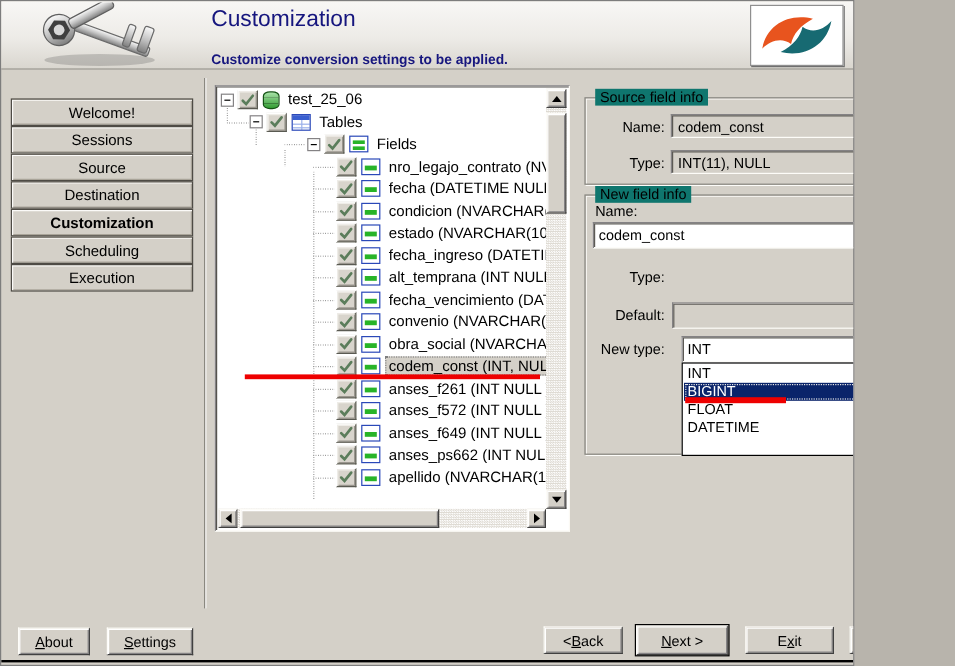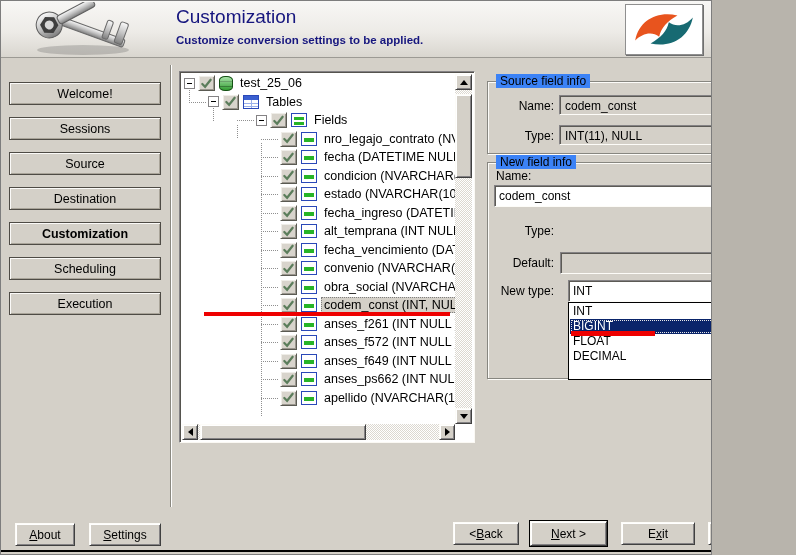--- a/index.html
+++ b/index.html
@@ -9,26 +9,26 @@
     border:1px solid #7d7d7d;overflow:hidden;
     font-family:"Liberation Sans",sans-serif;font-size:12px;color:#000;
   }
   
   .header{position:absolute;left:0;top:0;width:100%;height:57px;
     background:linear-gradient(180deg,#f8f7f5 0%,#edebe7 55%,#d9d6cf 100%);
     border-bottom:1px solid #9c9a94;}
   .tools-icon{position:absolute;left:20px;top:1px;width:120px;height:55px;}
   .header-text{position:absolute;left:175px;top:5px;}
   .title{font-size:19px;color:var(--navy);}
-  .subtitle{font-size:11.5px;font-weight:bold;color:var(--navy);margin-top:6px;}
+  .subtitle{font-size:11.5px;font-weight:bold;color:var(--navy);margin-top:16px;}
   .logo{position:absolute;right:8px;top:3px;width:78px;height:51px;background:#fff;
     border:1px solid #8f8f8f;box-shadow:1px 1px 0 #6f6f6f;}
   .logo svg{width:100%;height:100%;}
   
-  .sidebar{position:absolute;left:8px;top:81px;width:152px;display:flex;flex-direction:column;gap:12px;}
+  .sidebar{position:absolute;left:8px;top:81px;width:152px;display:flex;flex-direction:column;gap:0;}
   .side-btn{height:23px;background:#d4d0c8;border:1px solid #4e4b45;
     box-shadow:inset 1px 1px 0 #fbfaf8,inset -1px -1px 0 #a9a499;
     font-family:"Liberation Sans",sans-serif;font-size:12.5px;color:#000;
     display:flex;align-items:center;justify-content:center;padding:0;cursor:default;}
   .side-btn.active .side-label{font-weight:bold;}
   .vsep{position:absolute;left:169px;top:64px;height:442px;width:2px;
     border-left:1px solid #8a8880;border-right:1px solid #ffffff;}
   
   .tree-panel{position:absolute;left:178px;top:70px;width:296px;height:372px;background:#fff;
     border:1px solid;border-color:#848284 #fbf9f4 #fbf9f4 #848284;
@@ -82,21 +82,21 @@
   .htrack{flex:1;position:relative;}
   .hthumb{position:absolute;top:0;bottom:0;left:2px;width:166px;}
   .tri{width:0;height:0;}
   .tri-up{border-left:4px solid transparent;border-right:4px solid transparent;border-bottom:5px solid #000;}
   .tri-down{border-left:4px solid transparent;border-right:4px solid transparent;border-top:5px solid #000;}
   .tri-left{border-top:4px solid transparent;border-bottom:4px solid transparent;border-right:5px solid #000;}
   .tri-right{border-top:4px solid transparent;border-bottom:4px solid transparent;border-left:5px solid #000;}
   
   .group{position:absolute;border:1px solid #878680;
     box-shadow:inset 1px 1px 0 #fdfcf9,1px 1px 0 #fdfcf9;}
-  .legend{position:absolute;top:-8px;left:8px;background:#3b82f6;padding:0 4px;font-size:12px;}
+  .legend{position:absolute;top:-8px;left:8px;background:#0f766e;padding:0 4px;font-size:12px;}
   .group-src{left:486px;top:80px;width:298px;height:73px;}
   .group-new{left:486px;top:161px;width:298px;height:217px;}
   .rlabel{position:absolute;width:62px;text-align:right;font-size:12px;}
   .llabel{position:absolute;font-size:12px;}
   .field{position:absolute;background:#d4d0c8;border:1px solid;
     border-color:#848284 #fdfcf8 #fdfcf8 #848284;box-shadow:inset 1px 1px 0 #5c5a55;
     padding:3px 5px;font-size:12px;overflow:hidden;white-space:nowrap;}
   .combo{position:absolute;background:#fff;border:1px solid;
     border-color:#848284 #fdfcf8 #fdfcf8 #848284;box-shadow:inset 1px 1px 0 #5c5a55;
     display:flex;align-items:stretch;}
@@ -460,21 +460,21 @@
       <span class="val">INT</span>
       <span class="drop raised sbtn">
           <span class="tri tri-down"></span>
         </span>
     </div>
     <div class="ddlist" id="typeList">
       <div class="opts">
           <div class="opt">INT</div>
           <div class="opt selected">BIGINT</div>
           <div class="opt">FLOAT</div>
-          <div class="opt">DECIMAL</div>
+          <div class="opt">DATETIME</div>
         </div>
       <div class="red-mark dd-redbar"></div>
       <div class="dd-scroll">
         <div class="sbtn raised">
             <span class="tri tri-up"></span>
           </div>
         <div class="ddtrack dither">
           <div class="ddthumb raised"></div>
         </div>
         <div class="sbtn raised">

